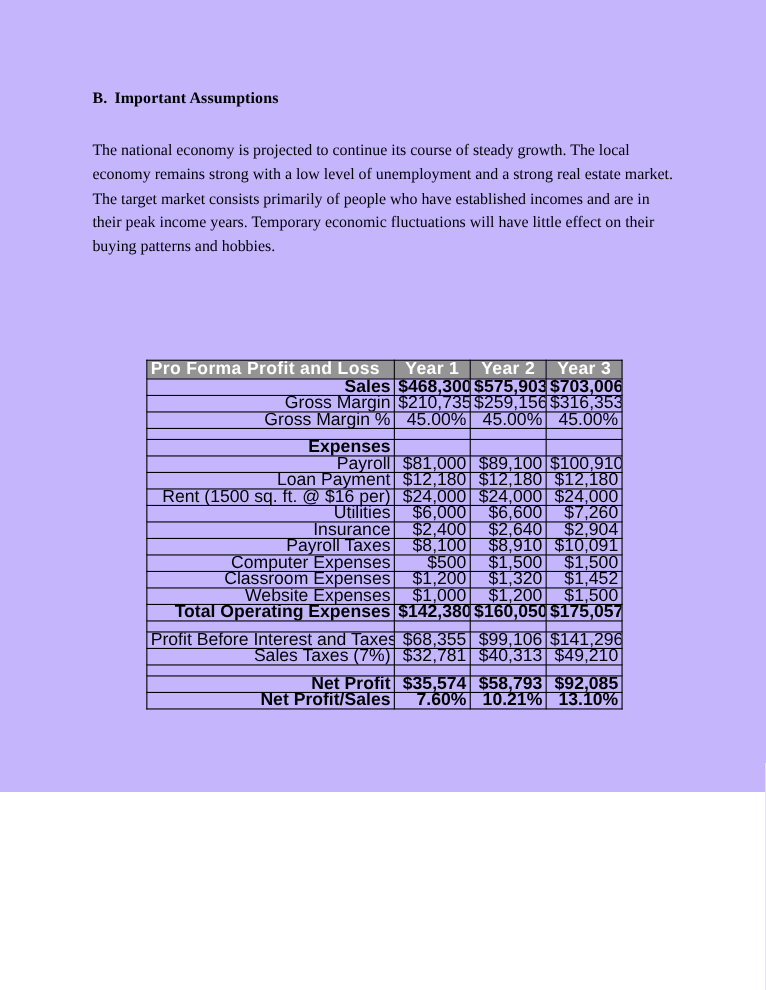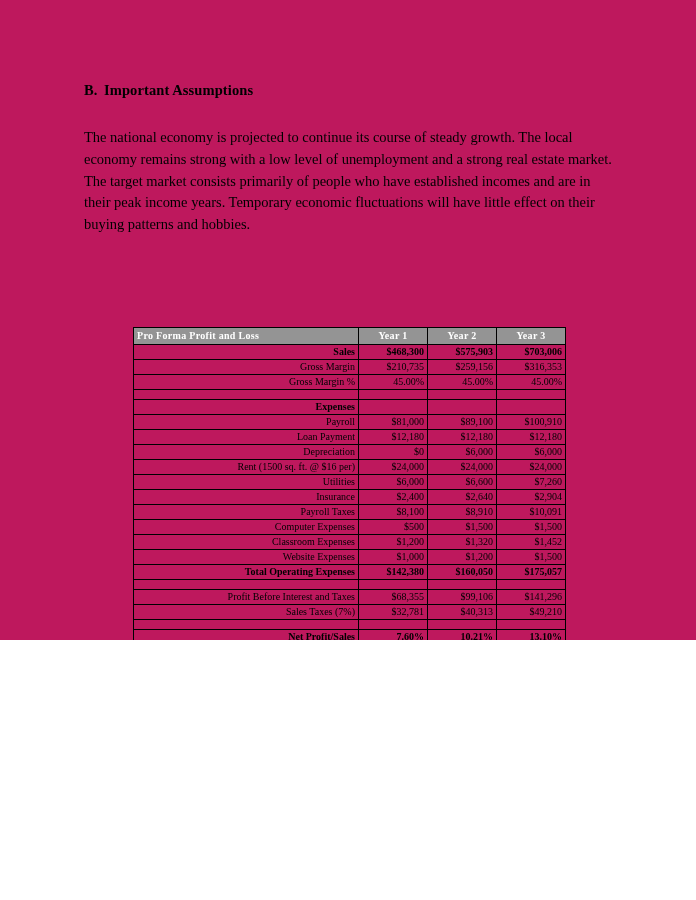--- a/index.html
+++ b/index.html
@@ -7,22 +7,22 @@
     padding: 0;
     background: #ffffff;
   }
   body {
     font-family: "Liberation Serif", "DejaVu Serif", serif;
     color: #000000;
   }
   .page {
     position: relative;
     width: 696px;
-    height: 640px;
-    background: #be185d;
+    height: 720px;
+    background: #c4b5fd;
     overflow: hidden;
     box-sizing: border-box;
     padding-left: 48px;
   }
   .content {
     position: absolute;
     left: 84px;
     top: 82px;
     width: 528px;
   }
@@ -54,22 +54,22 @@
   .table-wrap {
     position: absolute;
     left: 133px;
     top: 327px;
     width: 432px;
   }
   table.pl {
     border-collapse: collapse;
     width: 432px;
     table-layout: fixed;
-    font-family: Liberation Serif, serif;
-    font-size: 10px;
+    font-family: Liberation Sans, sans-serif;
+    font-size: 16px;
     color: #000000;
   }
   table.pl col.c-label { width: 225px; }
   table.pl col.c-year  { width: 69px; }
 
   table.pl td, table.pl th {
     border: 1px solid #000000;
     padding: 0 3px;
     height: 14px;
     line-height: 14px;
@@ -183,26 +183,20 @@
             <td class="num">$89,100</td>
             <td class="num">$100,910</td>
           </tr>
           <tr>
             <td class="label">Loan Payment</td>
             <td class="num">$12,180</td>
             <td class="num">$12,180</td>
             <td class="num">$12,180</td>
           </tr>
           <tr>
-            <td class="label">Depreciation</td>
-            <td class="num">$0</td>
-            <td class="num">$6,000</td>
-            <td class="num">$6,000</td>
-          </tr>
-          <tr>
             <td class="label">Rent (1500 sq. ft. @ $16 per)</td>
             <td class="num">$24,000</td>
             <td class="num">$24,000</td>
             <td class="num">$24,000</td>
           </tr>
           <tr>
             <td class="label">Utilities</td>
             <td class="num">$6,000</td>
             <td class="num">$6,600</td>
             <td class="num">$7,260</td>
@@ -261,20 +255,26 @@
             <td class="num">$40,313</td>
             <td class="num">$49,210</td>
           </tr>
           <tr class="spacer ">
             <td class="label"></td>
             <td class="num"></td>
             <td class="num"></td>
             <td class="num"></td>
           </tr>
           <tr class="bold ">
+            <td class="label">Net Profit</td>
+            <td class="num">$35,574</td>
+            <td class="num">$58,793</td>
+            <td class="num">$92,085</td>
+          </tr>
+          <tr class="bold ">
             <td class="label">Net Profit/Sales</td>
             <td class="num">7.60%</td>
             <td class="num">10.21%</td>
             <td class="num">13.10%</td>
           </tr>
         </tbody>
     </table>
   </div>
 
   <div class="pagenum">22</div>

